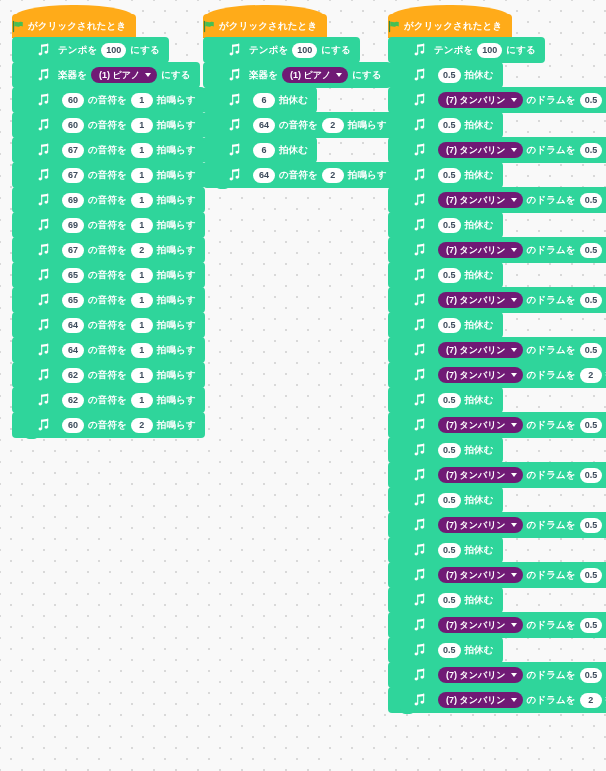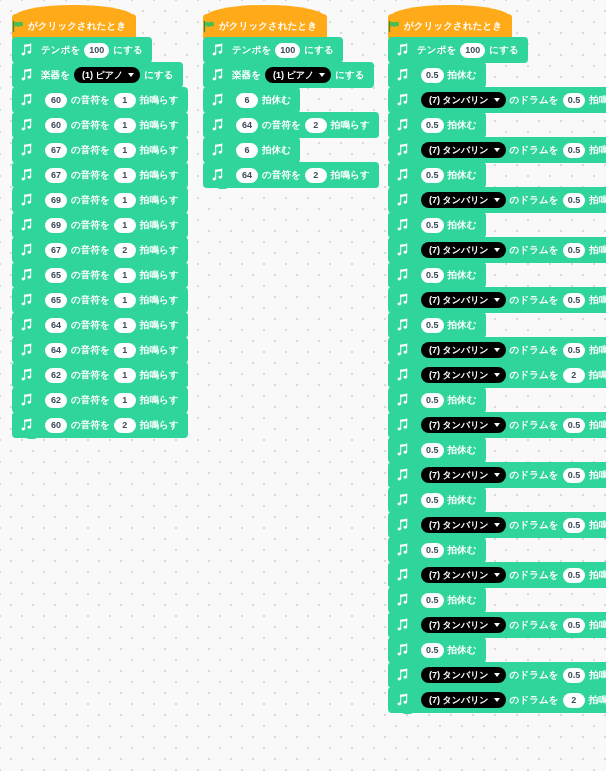--- a/index.html
+++ b/index.html
@@ -71,21 +71,21 @@
     flex: 0 0 auto;
   }
 
   
   .block {
     position: relative;
     height: 26px;
     background: #2fd59b;
     display: flex;
     align-items: center;
-    padding: 0 9px 0 6px;
+    padding: 0 9px 0 23px;
     box-sizing: border-box;
     width: max-content;
     border-radius: 4px;
     margin-top: -1px;
   }
   .block::after {
     
     content: "";
     position: absolute;
     left: 12px;
@@ -133,21 +133,21 @@
     height: 15px;
     line-height: 15px;
     text-align: center;
     padding: 0 5px;
     margin: 0 4px;
     box-sizing: border-box;
     display: inline-block;
   }
 
   .dropdown-field {
-    background: #000000;
+    background: #701a75;
     color: #ffffff;
     font-size: 9px;
     font-weight: bold;
     border-radius: 9px;
     height: 16px;
     line-height: 16px;
     padding: 0 6px 0 8px;
     margin: 8px 4px;
     display: inline-flex;
     align-items: center;

